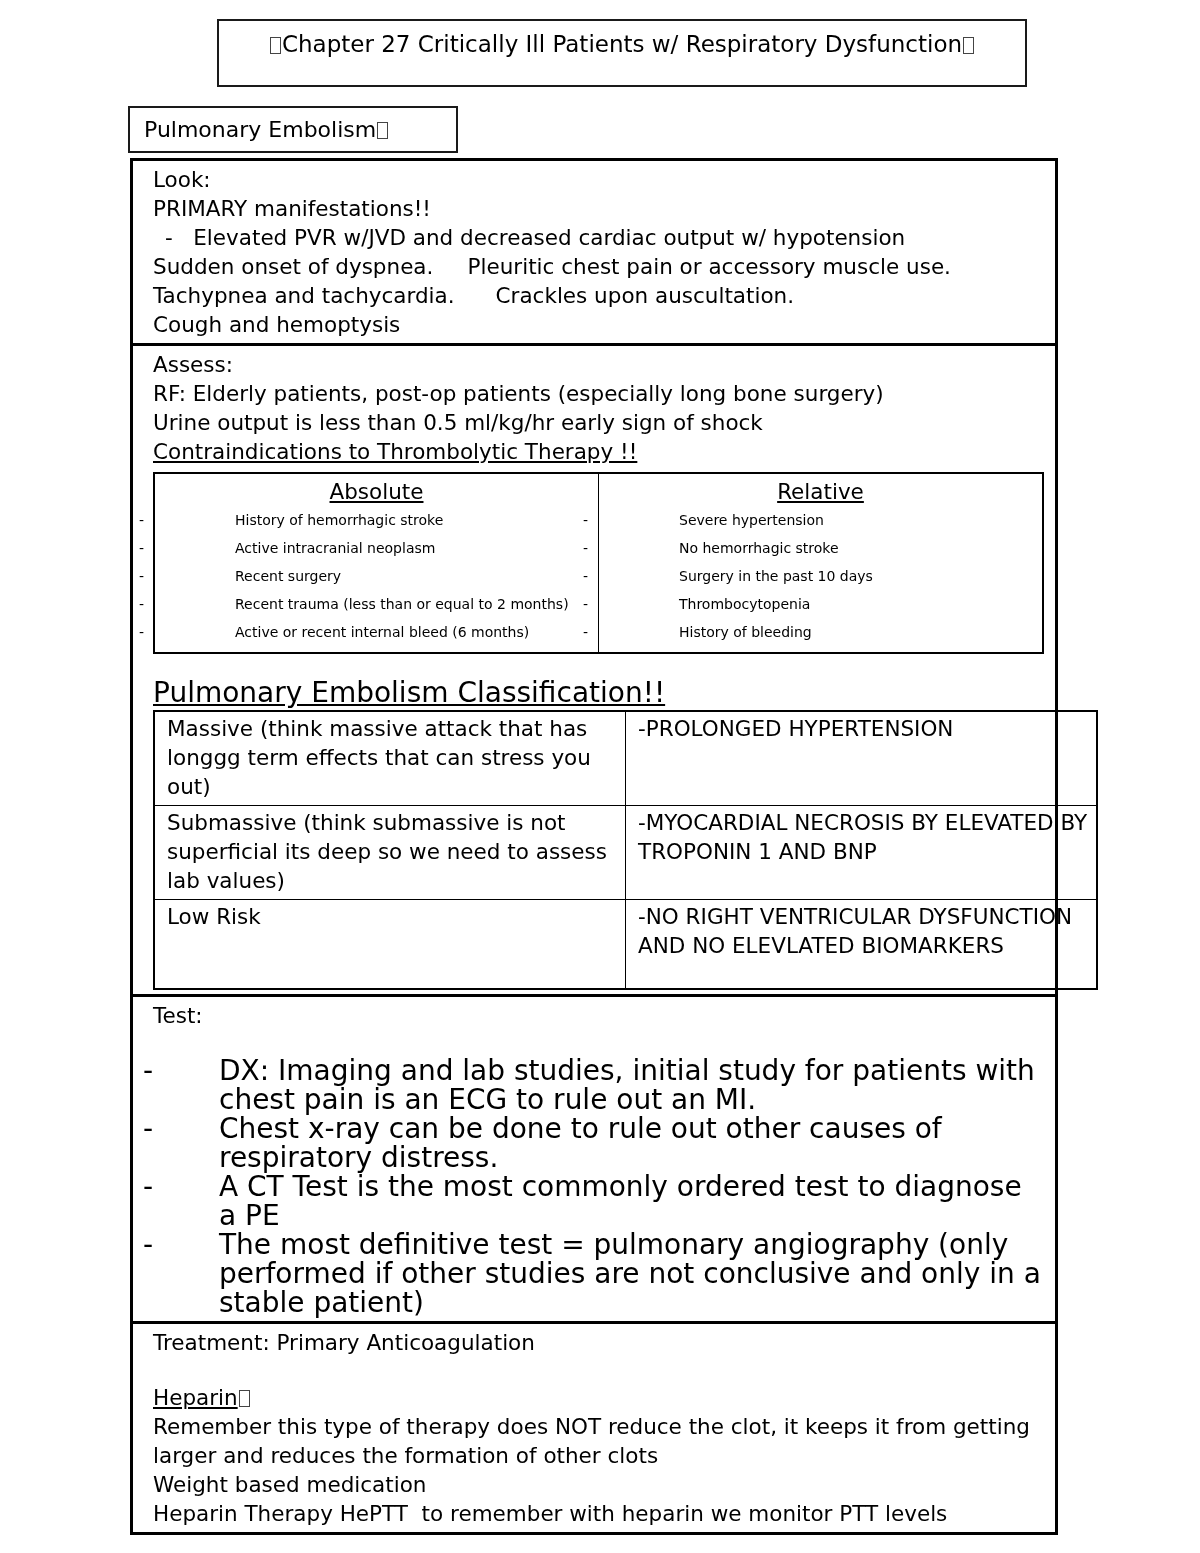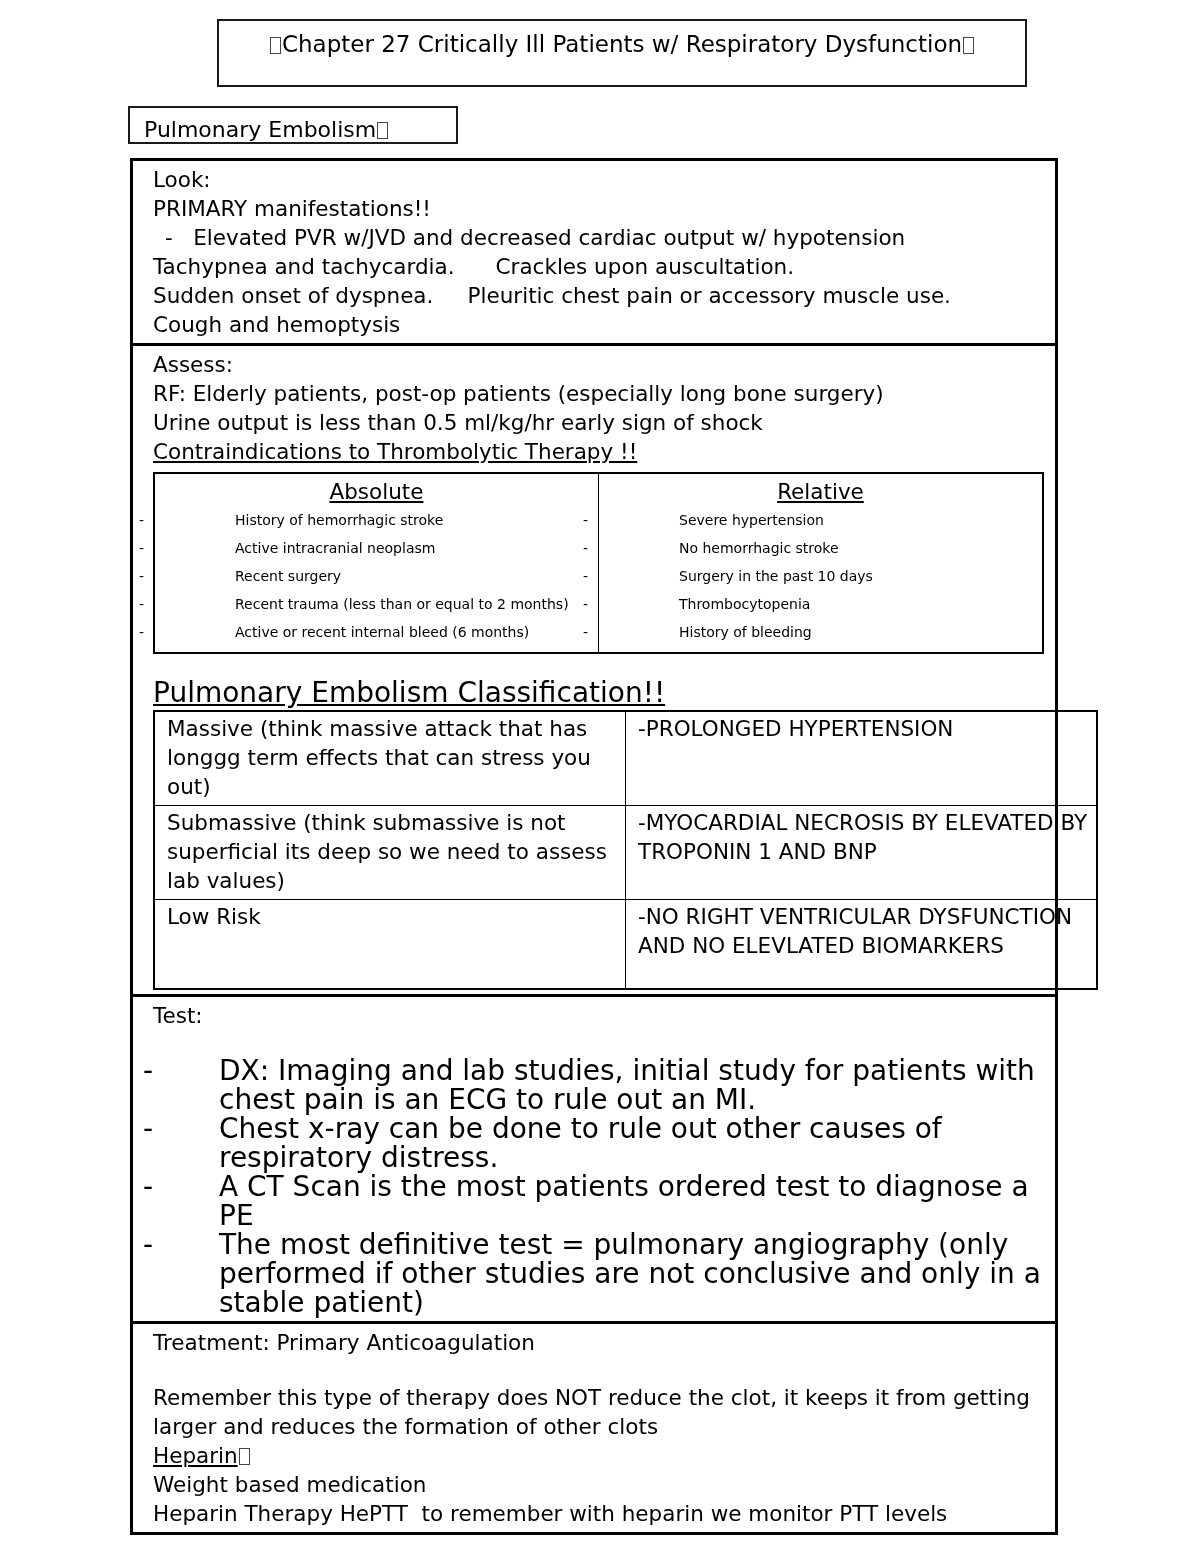--- a/index.html
+++ b/index.html
@@ -42,21 +42,21 @@
     white-space: nowrap;
     letter-spacing: 0px;
   }
 
   
   .pe-box {
     position: absolute;
     left: 128px;
     top: 90px;
     width: 330px;
-    height: 38px;
+    height: 47px;
     border: 2px solid #1a1a1a;
     box-sizing: border-box;
     background: #fff;
     z-index: 5;
   }
   .pe-title {
     font-size: 22px;
     line-height: 43px;
     padding-left: 14px;
     white-space: nowrap;
@@ -194,22 +194,22 @@
   <div class="pe-box">
     <div class="pe-title"><span>Pulmonary Embolism</span><span class="tofu"></span></div>
   </div>
 
   <div class="main-table">
 
     <div class="section">
       <div class="ln">Look:</div>
       <div class="ln">PRIMARY manifestations!!</div>
       <div class="ln dash"><span>-</span>&nbsp;&nbsp;&nbsp;<span>Elevated PVR w/JVD and decreased cardiac output w/ hypotension</span></div>
+      <div class="ln">Sudden onset of dyspnea.     Pleuritic chest pain or accessory muscle use.</div>
       <div class="ln">Tachypnea and tachycardia.      Crackles upon auscultation.</div>
-      <div class="ln">Sudden onset of dyspnea.     Pleuritic chest pain or accessory muscle use.</div>
       <div class="ln">Cough and hemoptysis</div>
     </div>
 
     <div class="section">
       <div class="ln">Assess:</div>
       <div class="ln">RF: Elderly patients, post-op patients (especially long bone surgery)</div>
       <div class="ln">Urine output is less than 0.5 ml/kg/hr early sign of shock</div>
       <div class="ln"><span class="u">Contraindications to Thrombolytic Therapy !!</span></div>
 
       <table class="inner-table">
@@ -259,28 +259,28 @@
       </tbody>
         </table>
     </div>
 
     <div class="section">
       <div class="ln">Test:</div>
       <div class="blank-line"></div>
       <ul class="test-list">
         <li><span class="bullet">-</span><span>DX: Imaging and lab studies, initial study for patients with chest pain is an ECG to rule out an MI.</span></li>
         <li><span class="bullet">-</span><span>Chest x-ray can be done to rule out other causes of respiratory distress.</span></li>
-        <li><span class="bullet">-</span><span>A CT Scan is the most patients ordered test to diagnose a PE</span></li>
+        <li><span class="bullet">-</span><span>A CT Test is the most commonly ordered test to diagnose a PE</span></li>
         <li><span class="bullet">-</span><span>The most definitive test = pulmonary angiography (only performed if other studies are not conclusive and only in a stable patient)</span></li>
       </ul>
     </div>
 
     <div class="section">
       <div class="ln">Treatment: Primary Anticoagulation</div>
       <div class="blank-line"></div>
+      <div class="ln"><span class="u">Heparin</span><span class="tofu"></span></div>
       <div class="ln">Remember this type of therapy does NOT reduce the clot, it keeps it from getting larger and reduces the formation of other clots</div>
-      <div class="ln"><span class="u">Heparin</span><span class="tofu"></span></div>
       <div class="ln">Weight based medication</div>
       <div class="ln">Heparin Therapy HePTT  to remember with heparin we monitor PTT levels</div>
     </div>
 
   </div>
 </div>
 
 </body></html>

